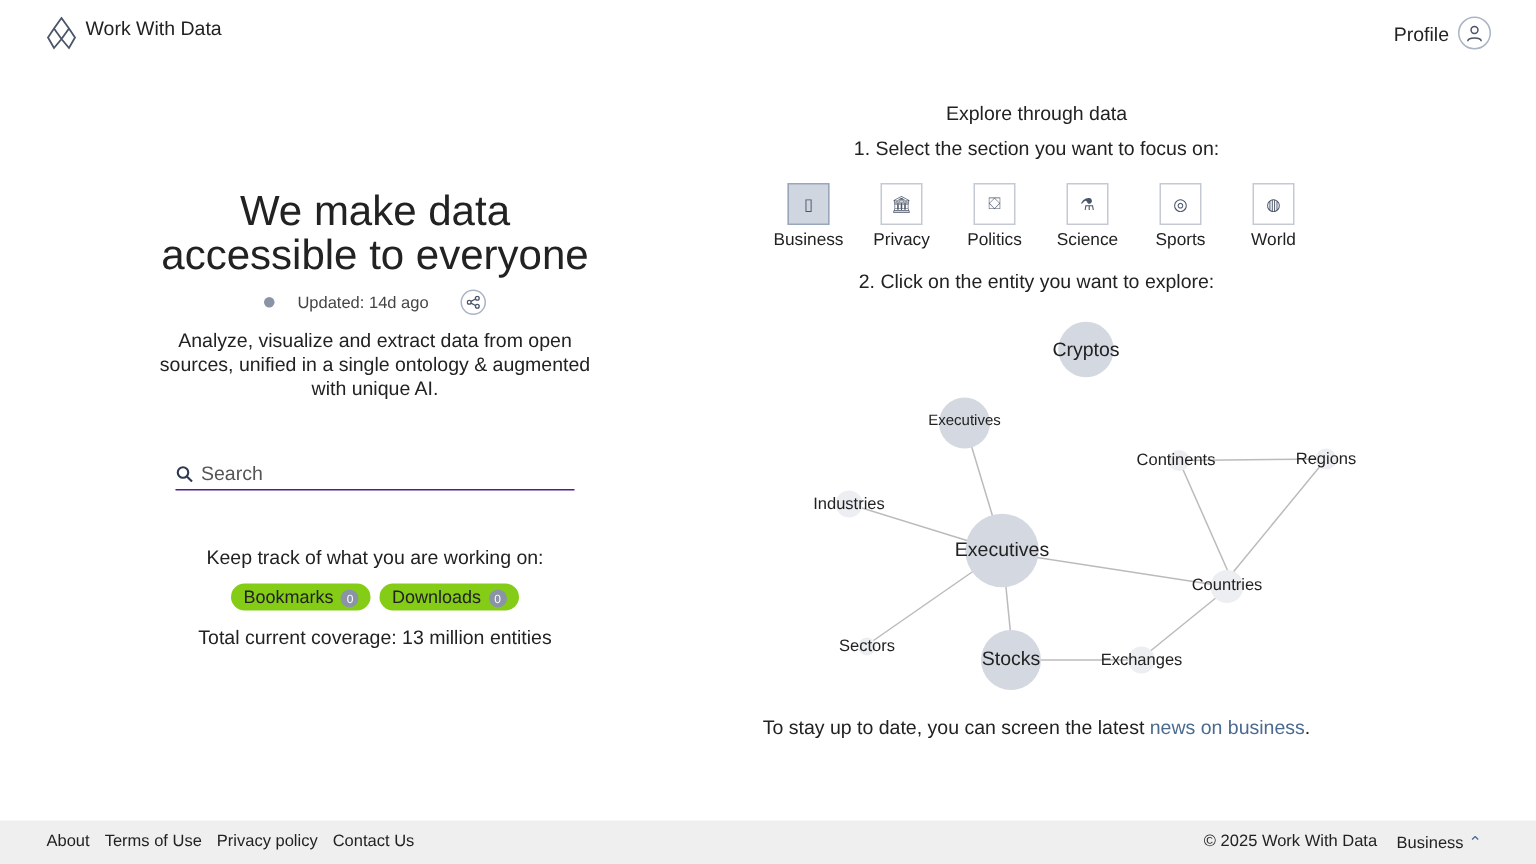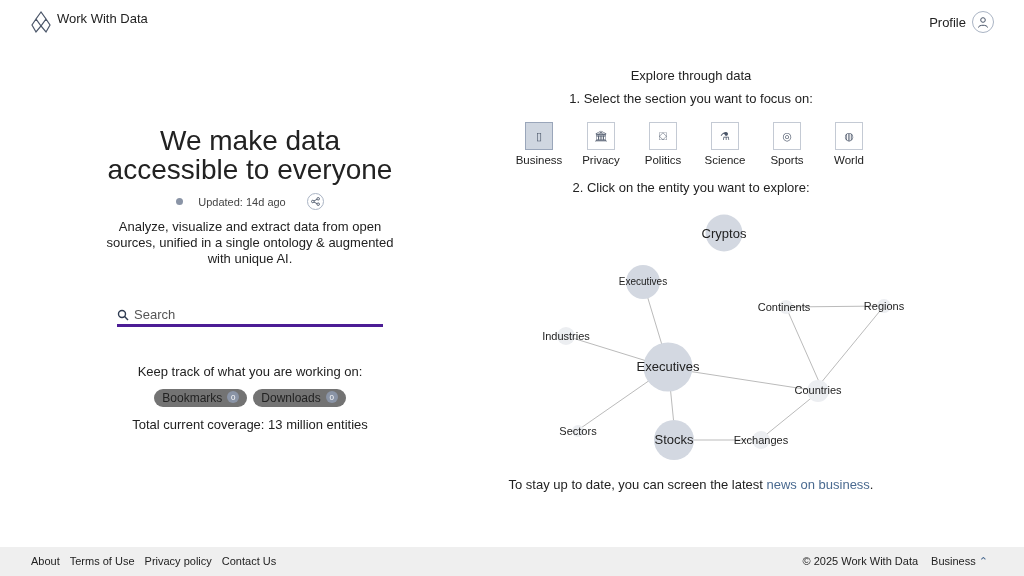--- a/index.html
+++ b/index.html
@@ -6,24 +6,24 @@
 body{width:1024px;height:576px;position:relative;background:#fff;font-family:"Liberation Sans",sans-serif;color:#222;overflow:hidden}
 .hdr-logo{position:absolute;left:31px;top:11px;display:flex;align-items:flex-start;gap:6px;font-size:13px;color:#222}
 .hdr-profile{position:absolute;right:30px;top:11px;display:flex;align-items:center;gap:6px;font-size:13px}
 .avatar{width:22px;height:22px;border:1px solid #aab4c4;border-radius:50%;display:flex;align-items:center;justify-content:center}
 .left{position:absolute;left:100px;width:300px;text-align:center}
 .title{top:126px;font-size:28px;line-height:29px;color:#222}
 .updated{top:193px;font-size:11px;color:#444;display:flex;justify-content:center;align-items:center;gap:15px}
 .dot{width:7px;height:7px;border-radius:50%;background:#8a94a6}
 .share{width:17px;height:17px;border:1px solid #aab4c4;border-radius:50%;display:flex;align-items:center;justify-content:center;margin-left:6px}
 .desc{top:219px;font-size:13px;line-height:16px;color:#222}
-.search{position:absolute;left:117px;top:305px;width:266px;height:22px;border-bottom:3px solid #4c1d95;display:flex;align-items:center;gap:5px;font-size:13px;color:#555}
+.search{position:absolute;left:117px;top:305px;width:266px;height:22px;border-bottom:1px solid #4c1d95;display:flex;align-items:center;gap:5px;font-size:13px;color:#555}
 .keep{top:364px;font-size:13px}
 .chips{top:389px;display:flex;justify-content:center;gap:6px}
-.chip{background:#737373;border-radius:10px;padding:2px 8px;font-size:12px;display:flex;align-items:flex-start;gap:5px;color:#222}
+.chip{background:#84cc16;border-radius:10px;padding:2px 8px;font-size:12px;display:flex;align-items:flex-end;gap:5px;color:#222}
 .cnt{width:12px;height:12px;border-radius:50%;background:#8a94a6;color:#fff;font-size:8px;display:flex;align-items:center;justify-content:center}
 .cov{top:417px;font-size:13px}
 .rt{position:absolute;left:500px;width:382px;text-align:center;font-size:13px}
 .sections{position:absolute;left:508px;top:122px;display:flex;gap:0}
 .sec{width:62px;display:flex;flex-direction:column;align-items:center;gap:4px;font-size:11.5px;color:#222;cursor:pointer}
 .sec .box{width:28px;height:28px;border:1px solid #c4cad4;display:flex;align-items:center;justify-content:center;font-size:11px;color:#4a5568}
 .sec.active .box{background:#cfd6e0;border-color:#9aa6ba}
 .graph{position:absolute;left:0;top:0;width:1024px;height:576px;pointer-events:none}
 .node{position:absolute;transform:translate(-50%,-50%);font-size:12px;color:#222;pointer-events:auto;cursor:pointer;white-space:nowrap}
 .circle{position:absolute;border-radius:50%;background:#d3d8e1;transform:translate(-50%,-50%)}

